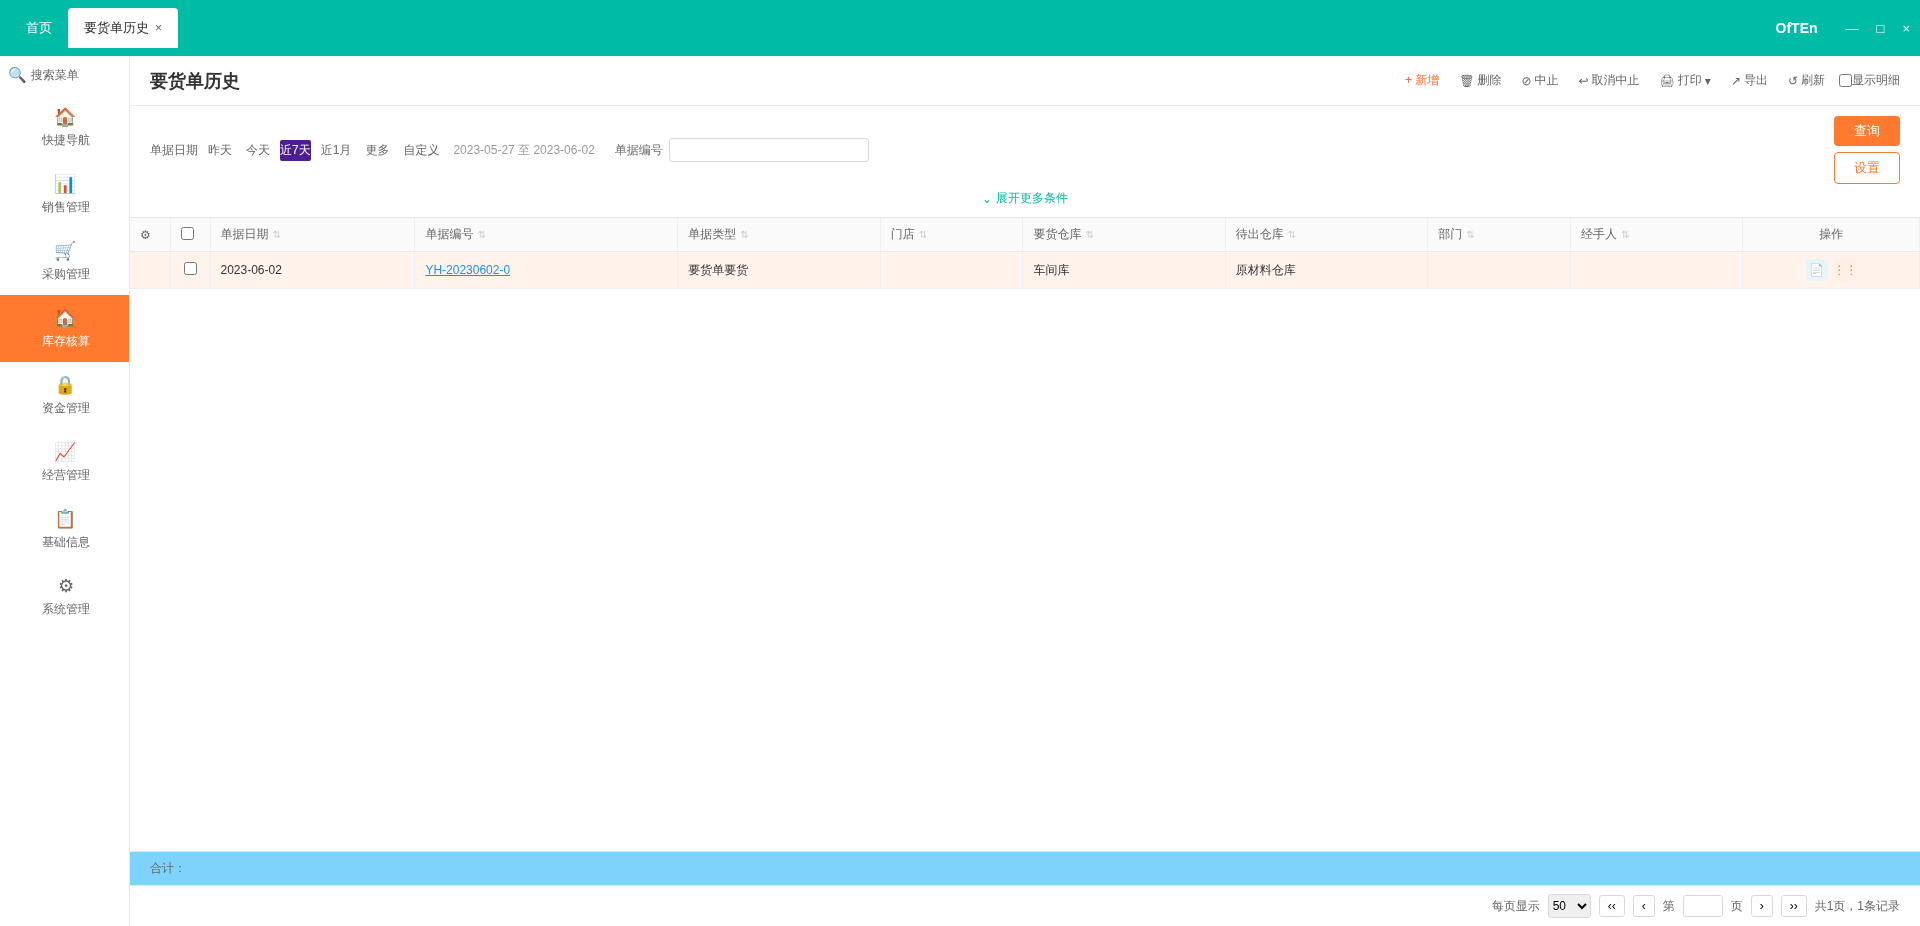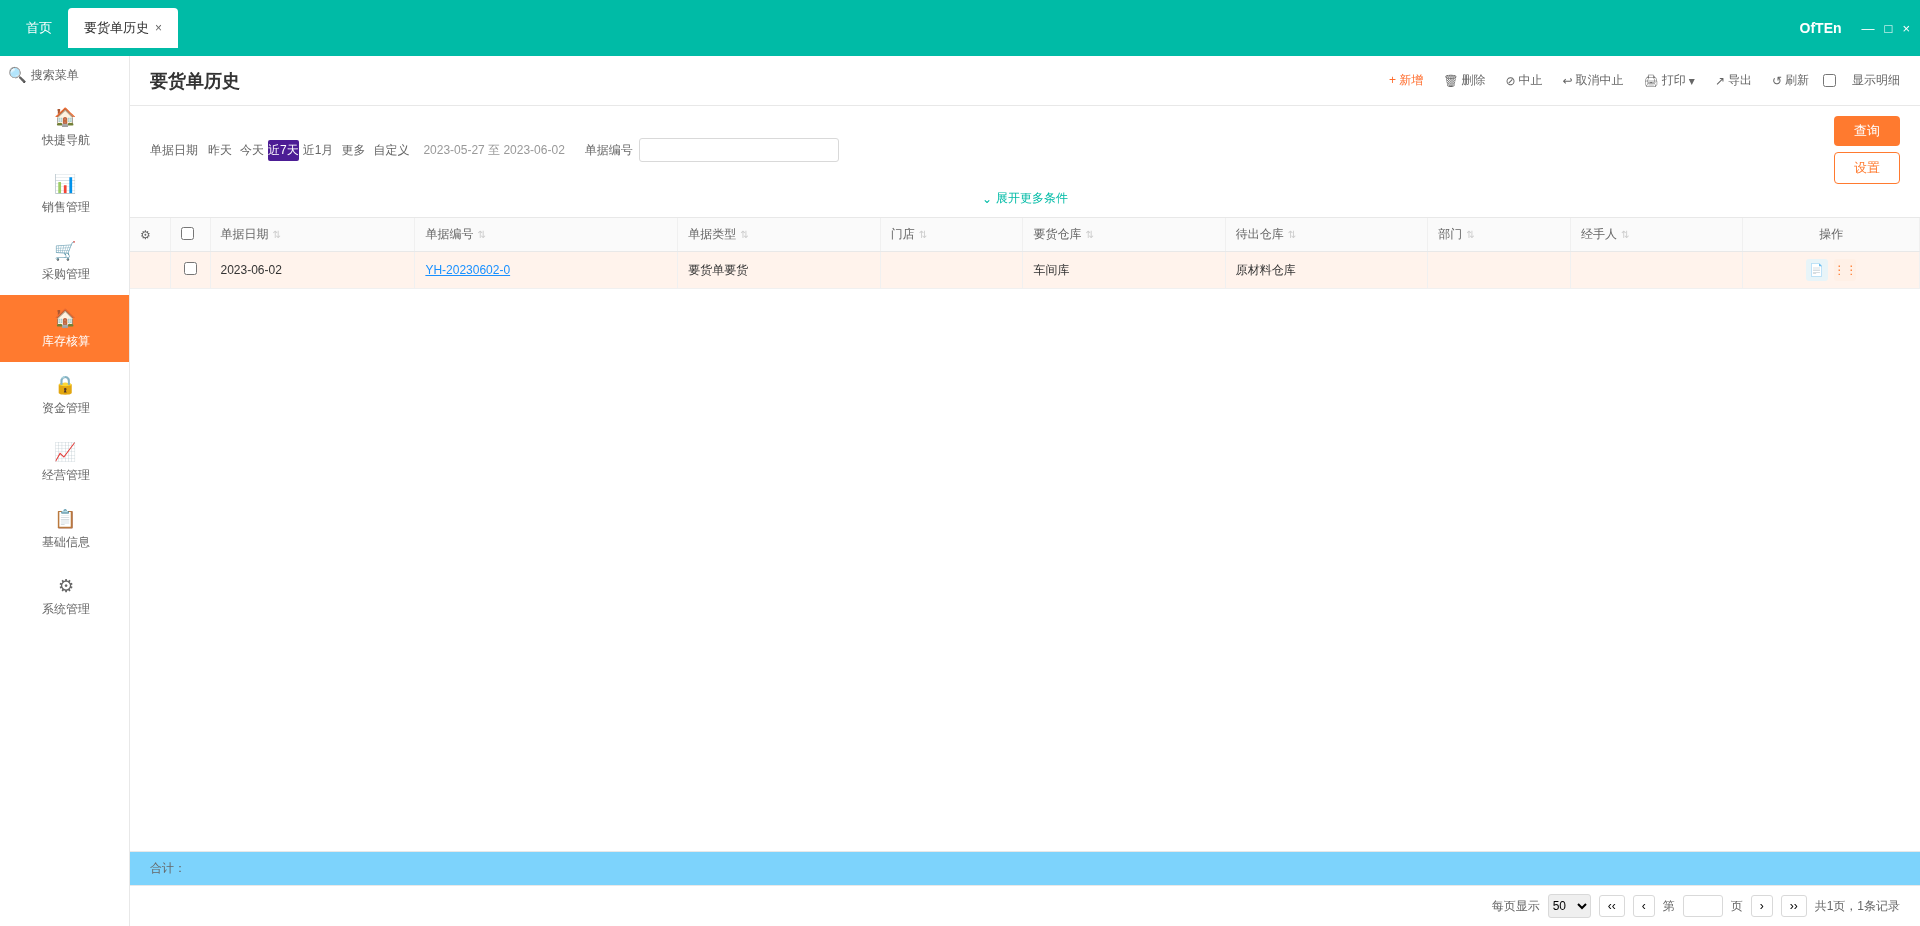--- a/index.html
+++ b/index.html
@@ -5,21 +5,21 @@
     * { margin: 0; padding: 0; box-sizing: border-box; }
     body { font-family: "Microsoft YaHei", Arial, sans-serif; font-size: 13px; background: #f5f5f5; display: flex; flex-direction: column; height: 926px; overflow: hidden; }
 
     
     .top-bar { height: 56px; background: #00bba6; display: flex; align-items: center; padding: 0 10px; flex-shrink: 0; }
     .top-bar-tab { display: flex; align-items: center; height: 40px; }
     .tab-item { padding: 0 16px; height: 40px; display: flex; align-items: center; color: #fff; font-size: 13px; cursor: pointer; position: relative; }
     .tab-item.home { }
     .tab-item.active { background: #fff; color: #333; border-radius: 4px 4px 0 0; }
     .tab-close { margin-left: 6px; font-size: 12px; color: #666; cursor: pointer; }
-    .top-bar-right { margin-left: auto; display: flex; align-items: center; gap: 10px; }
+    .top-bar-right { margin-left: auto; display: flex; align-items: center; gap: 18px; }
     .top-bar-right span { color: #fff; font-size: 13px; cursor: pointer; }
     .top-bar-right .brand { font-size: 14px; font-weight: bold; color: #fff; margin-right: 10px; }
 
     
     .main-layout { display: flex; flex: 1; overflow: hidden; }
 
     
     .sidebar { width: 130px; background: #fff; display: flex; flex-direction: column; border-right: 1px solid #e8e8e8; flex-shrink: 0; }
     .sidebar-item { display: flex; flex-direction: column; align-items: center; padding: 12px 0; cursor: pointer; color: #666; font-size: 12px; gap: 4px; border-left: 3px solid transparent; }
     .sidebar-item.active { background: #ff7a2f; color: #fff; border-left: 3px solid #ff7a2f; }
@@ -29,29 +29,29 @@
 
     
     .content-area { flex: 1; display: flex; flex-direction: column; overflow: hidden; background: #f5f5f5; }
 
     
     .page-header { background: #fff; padding: 12px 20px; display: flex; align-items: center; justify-content: space-between; border-bottom: 1px solid #e8e8e8; flex-shrink: 0; }
     .page-title { font-size: 18px; font-weight: bold; color: #333; }
     .header-actions { display: flex; align-items: center; gap: 8px; }
     .action-btn { display: flex; align-items: center; gap: 3px; font-size: 12px; color: #666; cursor: pointer; padding: 4px 6px; border-radius: 3px; }
     .action-btn.orange { color: #ff6b2b; }
-    .display-detail { display: flex; align-items: center; gap: 16px; font-size: 12px; color: #666; cursor: pointer; }
+    .display-detail { display: flex; align-items: center; gap: 0; font-size: 12px; color: #666; cursor: pointer; }
     .display-detail input[type=checkbox] { }
 
     
     .filter-bar { background: #fff; padding: 10px 20px; border-bottom: 1px solid #e8e8e8; flex-shrink: 0; }
     .filter-row { display: flex; align-items: center; gap: 20px; flex-wrap: wrap; }
     .filter-item { display: flex; align-items: center; gap: 6px; font-size: 12px; color: #666; }
     .filter-label { color: #666; white-space: nowrap; }
-    .date-tabs { display: flex; gap: 0; align-items: center; text-align: center; }
+    .date-tabs { display: flex; gap: 6px; align-items: center; text-align: center; }
     .date-tab { font-size: 12px; color: #666; cursor: pointer; padding: 2px 4px; border-radius: 3px; }
     .date-tab.active { background: #4c1d95; color: #fff; border-radius: 2px; padding: 2px 0; }
     .date-range { font-size: 12px; color: #999; margin-left: 4px; }
     .filter-input { border: 1px solid #d9d9d9; border-radius: 3px; padding: 4px 8px; font-size: 12px; color: #333; outline: none; width: 160px; }
     .filter-select { border: 1px solid #d9d9d9; border-radius: 3px; padding: 4px 8px; font-size: 12px; color: #333; outline: none; width: 160px; background: #fff; appearance: none; }
     .filter-select-wrapper { position: relative; width: 300px; }
     .filter-select-wrapper select { width: 100%; }
     .filter-select-wrapper::after { content: "▼"; position: absolute; right: 8px; top: 50%; transform: translateY(-50%); font-size: 10px; color: #999; pointer-events: none; }
     .expand-more { display: flex; align-items: center; gap: 4px; color: #00bba6; font-size: 12px; cursor: pointer; margin-top: 6px; justify-content: center; }
 

